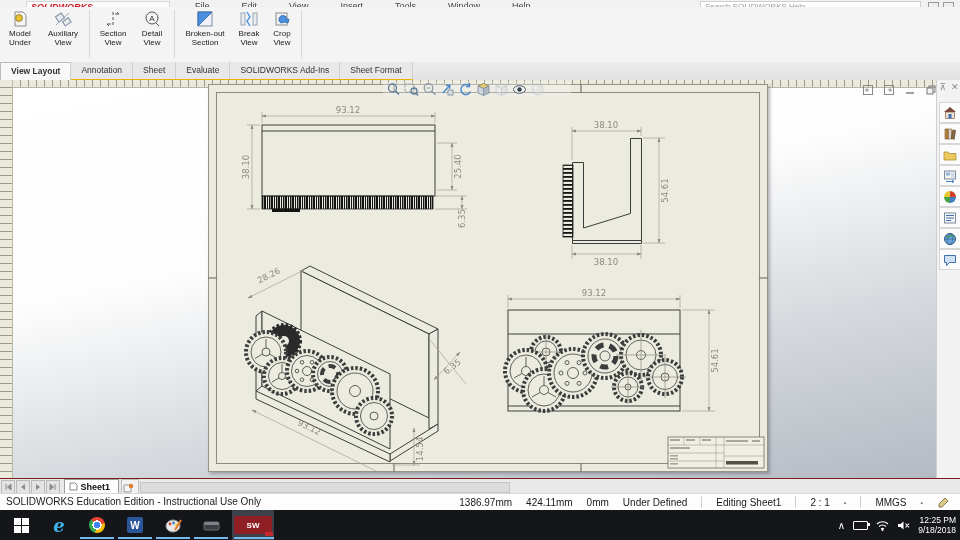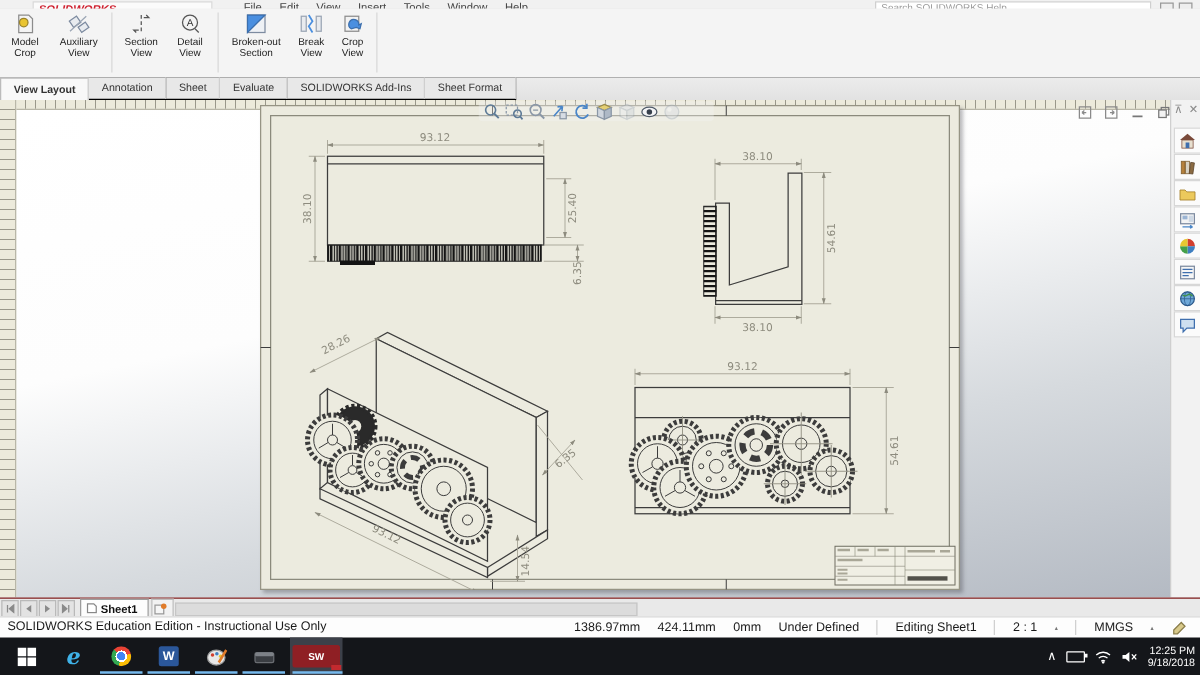--- a/index.html
+++ b/index.html
@@ -4,35 +4,35 @@
 <style>
   html,body{margin:0;padding:0;width:960px;height:540px;overflow:hidden;
     font-family:"Liberation Sans",sans-serif;background:#c9ced6;}
   .abs{position:absolute;}
   #app{position:relative;width:960px;height:540px;}
 
   
   #menustrip{left:0;top:0;width:960px;height:7px;background:#f1f1f1;overflow:hidden;border-bottom:1px solid #e3e3e3;}
   #menustrip .logo{position:absolute;left:26px;top:1px;width:138px;height:13px;background:#fbfbfb;border:1px solid #d8d8d8;
     color:#cf1f2e;font-weight:bold;font-style:italic;font-size:9px;padding-left:4px;white-space:nowrap;}
-  #menustrip .menus{position:absolute;left:195px;top:1px;display:flex;gap:14px;font-size:9px;color:#444;}
+  #menustrip .menus{position:absolute;left:195px;top:1px;display:flex;gap:32px;font-size:9px;color:#444;}
   #menustrip .srch{position:absolute;left:700px;top:1px;width:215px;height:12px;border:1px solid #cfcfcf;background:#fff;
     font-size:8px;color:#9a9a9a;padding-left:4px;white-space:nowrap;}
   #menustrip .wbtn{position:absolute;top:2px;width:9px;height:8px;border:1px solid #9a9a9a;background:#eee;}
 
   
   #cmdbar{left:0;top:7px;width:960px;height:55px;background:#f4f4f4;border-bottom:1px solid #dcdcdc;}
   .tbtn{position:relative;float:left;height:51px;margin-top:2px;text-align:center;cursor:default;padding:0 2px;}
   .tbtn .ticon{display:block;margin:1px auto 0;}
   .tlabel{display:block;font-size:8px;line-height:9px;color:#222;margin-top:1px;}
   .tbtn.disabled .tlabel{color:#bcbcbc;}
   .tsep{float:left;width:1px;height:48px;margin:3px 3px 0;background:#d7d7d7;}
 
   
-  #tabrow{left:0;top:62px;width:960px;height:18px;background:#000000;border-bottom:1px solid #c6c6c6;display:flex;}
+  #tabrow{left:0;top:62px;width:960px;height:18px;background:#eab308;border-bottom:1px solid #c6c6c6;display:flex;}
   .cmtab{height:17px;line-height:17px;padding:0 10px;font-size:8.5px;color:#333;background:#e8e8e8;
     border-right:1px solid #cfcfcf;white-space:nowrap;}
   .cmtab.active{background:#f8f8f8;font-weight:bold;border-top:1px solid #bbb;border-left:1px solid #bbb;}
   #tabrow .fill{flex:1;background:linear-gradient(#ececec,#e2e2e2);}
 
   
   #stage{left:0;top:80px;width:960px;height:398px;background:#fff;overflow:hidden;}
   #hruler{left:13px;top:0;width:923px;height:7px;background:#eceadb;border-bottom:1px solid #b9b7a8;
     background-image:repeating-linear-gradient(to right,transparent 0 7px,#9a988a 7px 8px);}
   #vruler{left:0;top:0;width:12px;height:398px;background:#eceadb;border-right:1px solid #b9b7a8;
@@ -105,21 +105,21 @@
     <div class="wbtn" style="left:928px"></div>
     <div class="wbtn" style="left:943px"></div>
   </div>
 
   <div id="cmdbar" class="abs">
     <div class="tbtn" style="width:36px">
       <svg class="ticon" width="20" height="18">
           <path d="M5,2 h8 l3,3 v11 h-11 z" fill="#f4f4f4" stroke="#8c8c8c"></path>
           <circle cx="9" cy="8" r="3.4" fill="#e9c431" stroke="#9a832a"></circle>
         </svg>
-      <span class="tlabel">Model Crop</span>
+      <span class="tlabel">Model Under</span>
     </div>
     <div class="tbtn" style="width:42px">
       <svg class="ticon" width="20" height="18">
           <g transform="rotate(-35 10 9)" fill="#e8ebef" stroke="#7d8ba0">
             <rect x="5" y="3" width="7" height="6"></rect>
             <rect x="8" y="11" width="7" height="5"></rect>
           </g>
           <line x1="3" y1="15" x2="16" y2="3" stroke="#9aa5b4"></line>
         </svg>
       <span class="tlabel">Auxiliary View</span>

